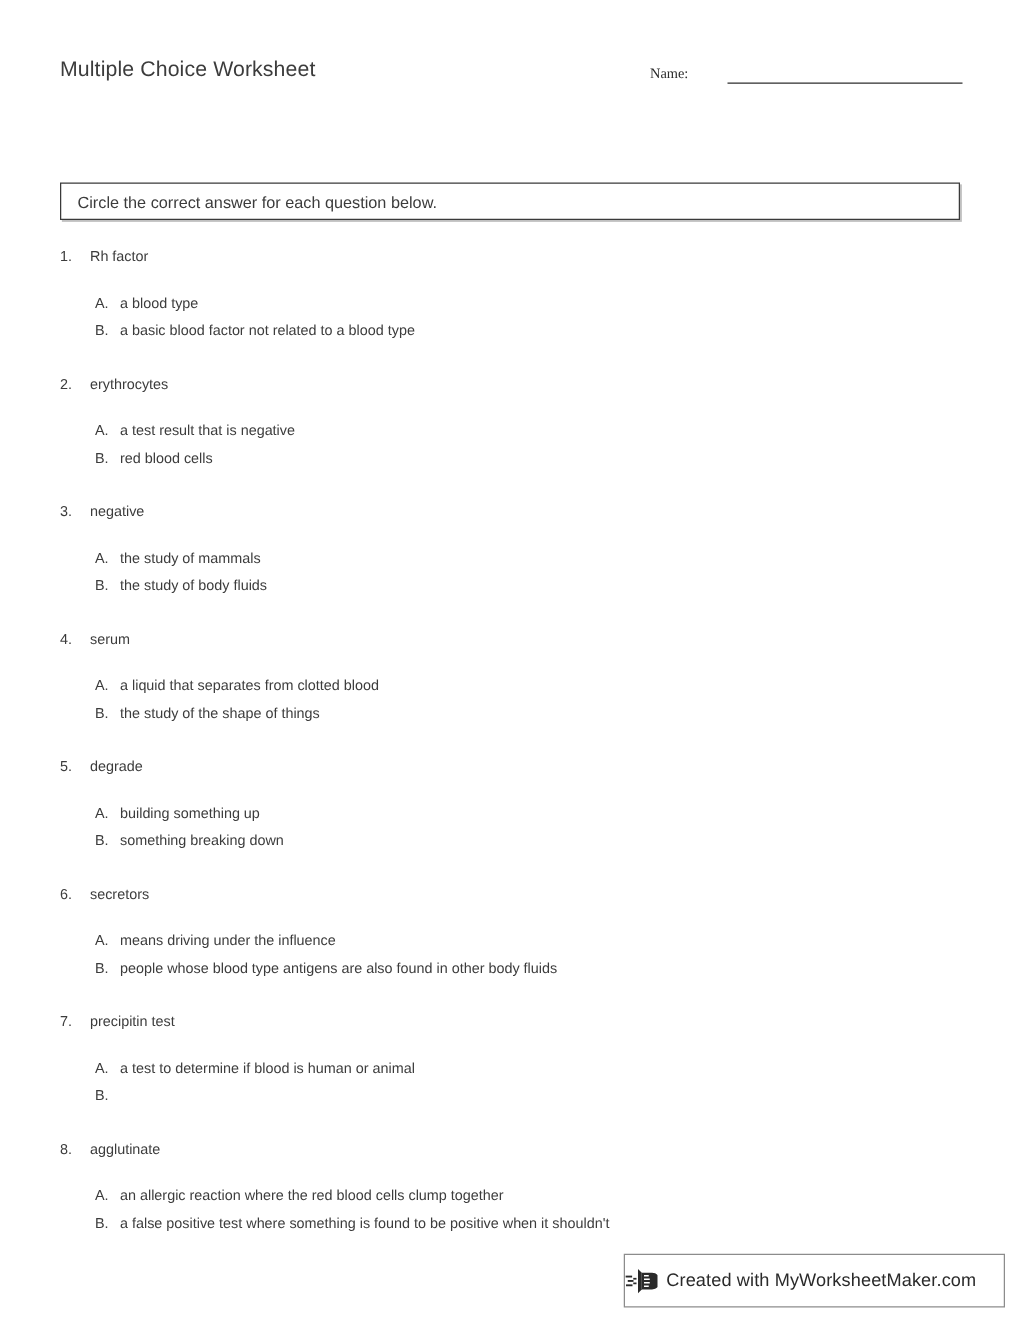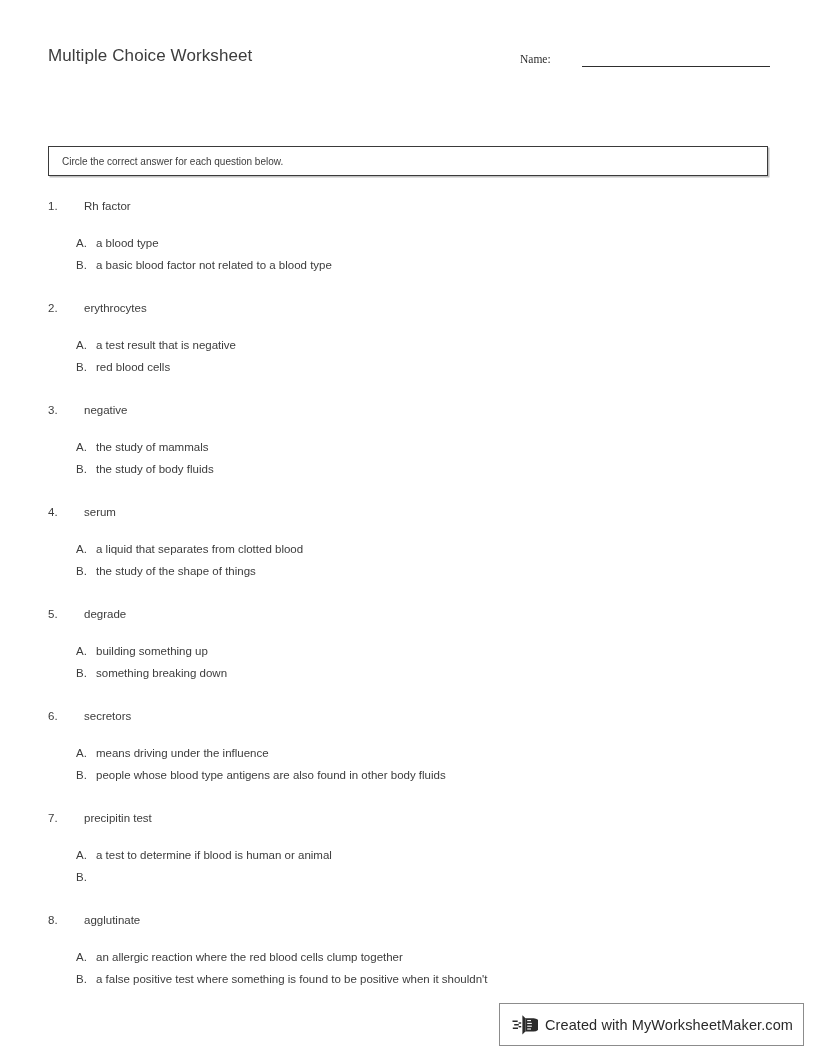--- a/index.html
+++ b/index.html
@@ -69,21 +69,21 @@
     height: 30px;
     box-sizing: border-box;
     border: 1px solid #3a3a3a;
     background: #ffffff;
     box-shadow: 1.5px 1.5px 0 rgba(140,140,140,0.55);
     display: flex;
     align-items: center;
   }
   .instruction-text {
     padding-left: 13px;
-    font-size: 10px;
+    font-size: 13px;
     color: #3c3c3c;
   }
 
   
   .questions {
     position: absolute;
     left: 0;
     top: 198px;
     width: 816px;
   }
@@ -98,21 +98,20 @@
     line-height: 16px;
   }
   .question-number {
     width: 24px;
     padding-left: 48px;
     box-sizing: content-box;
     flex: 0 0 auto;
   }
   .question-text {
     flex: 1 1 auto;
-    margin-left: 12px;
   }
   .options {
     margin-top: 21px;
   }
   .option-line {
     display: flex;
     align-items: baseline;
     font-size: 11.5px;
     color: #3c3c3c;
     line-height: 16px;
@@ -133,21 +132,20 @@
     position: absolute;
     left: 499px;
     top: 1003px;
     width: 305px;
     height: 43px;
     box-sizing: border-box;
     border: 1px solid #8c8c8c;
     background: #ffffff;
     display: flex;
     align-items: center;
-    padding-left: 12px;
   }
   .footer-logo {
     width: 26px;
     height: 26px;
     flex: 0 0 auto;
     margin-right: 7px;
     display: block;
   }
   .footer-text {
     font-size: 14.5px;

